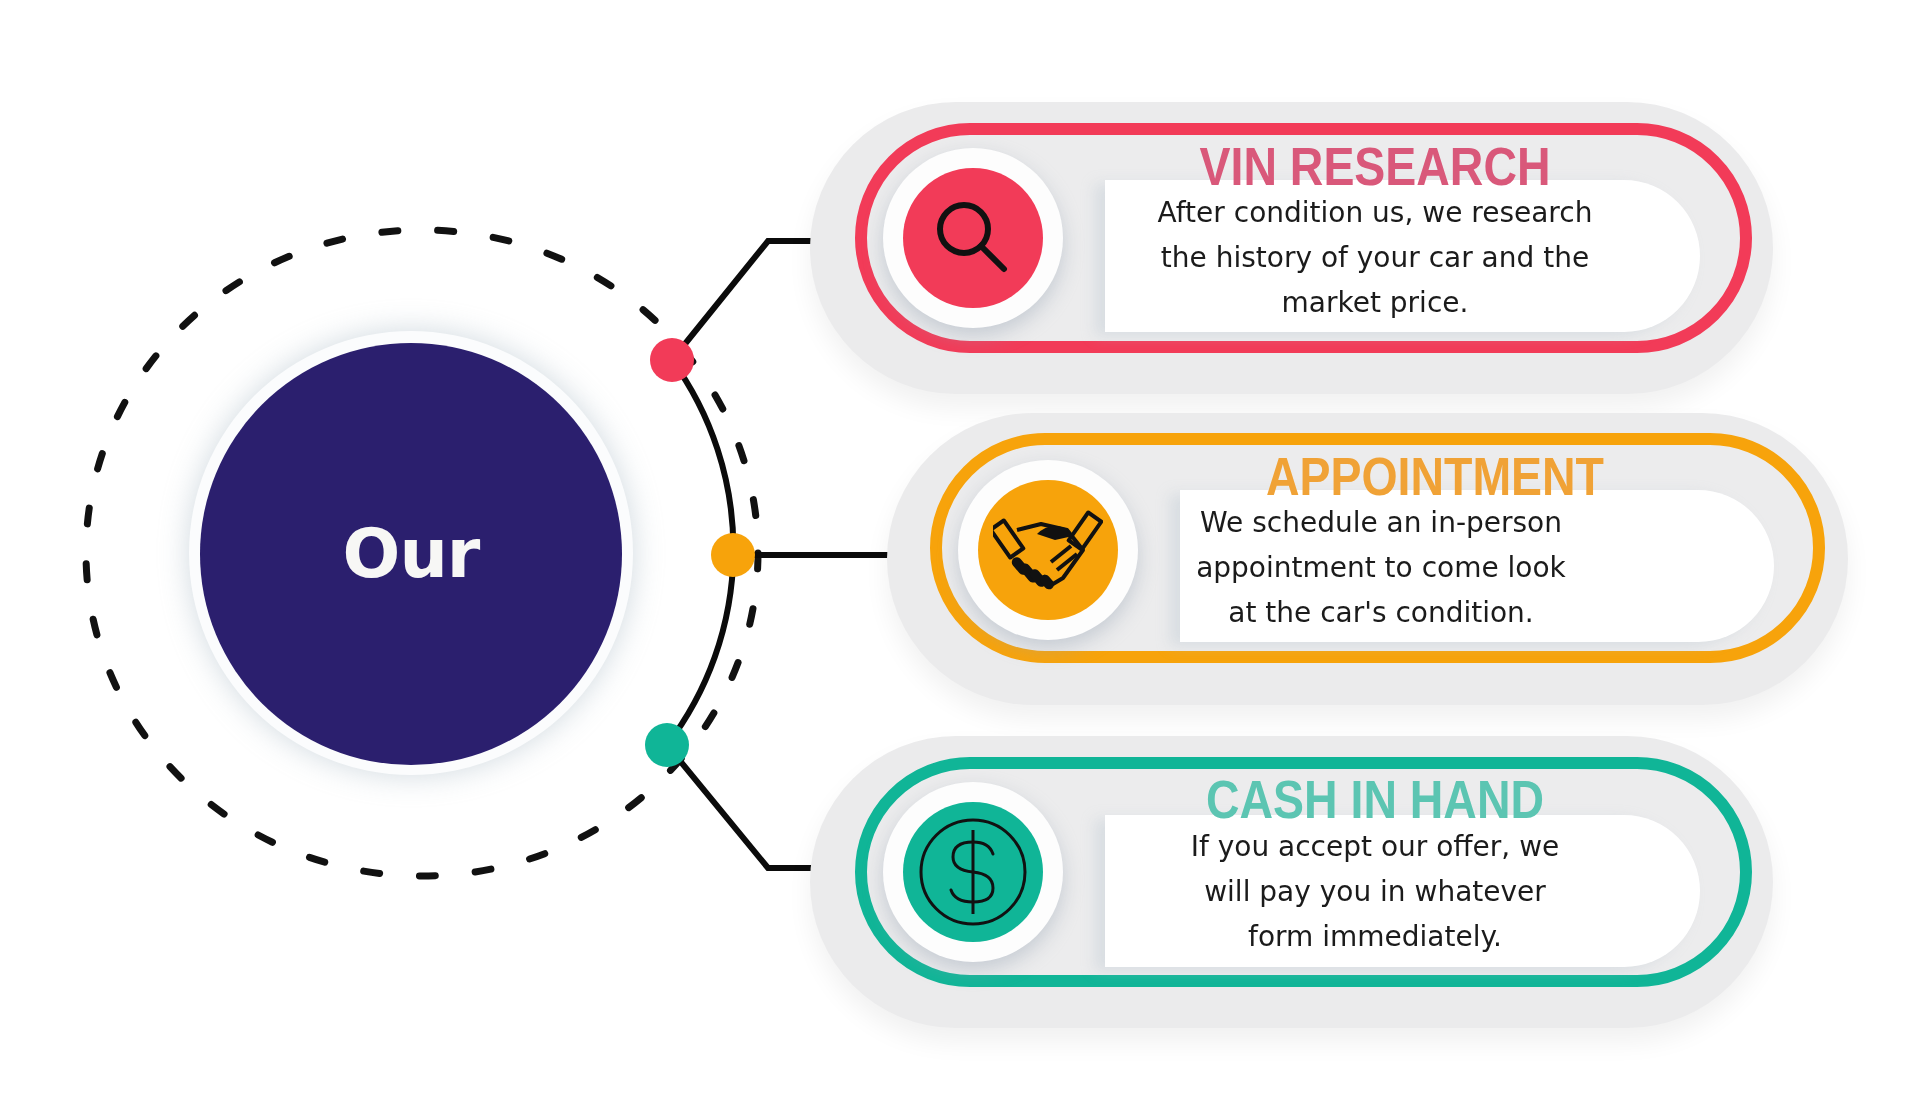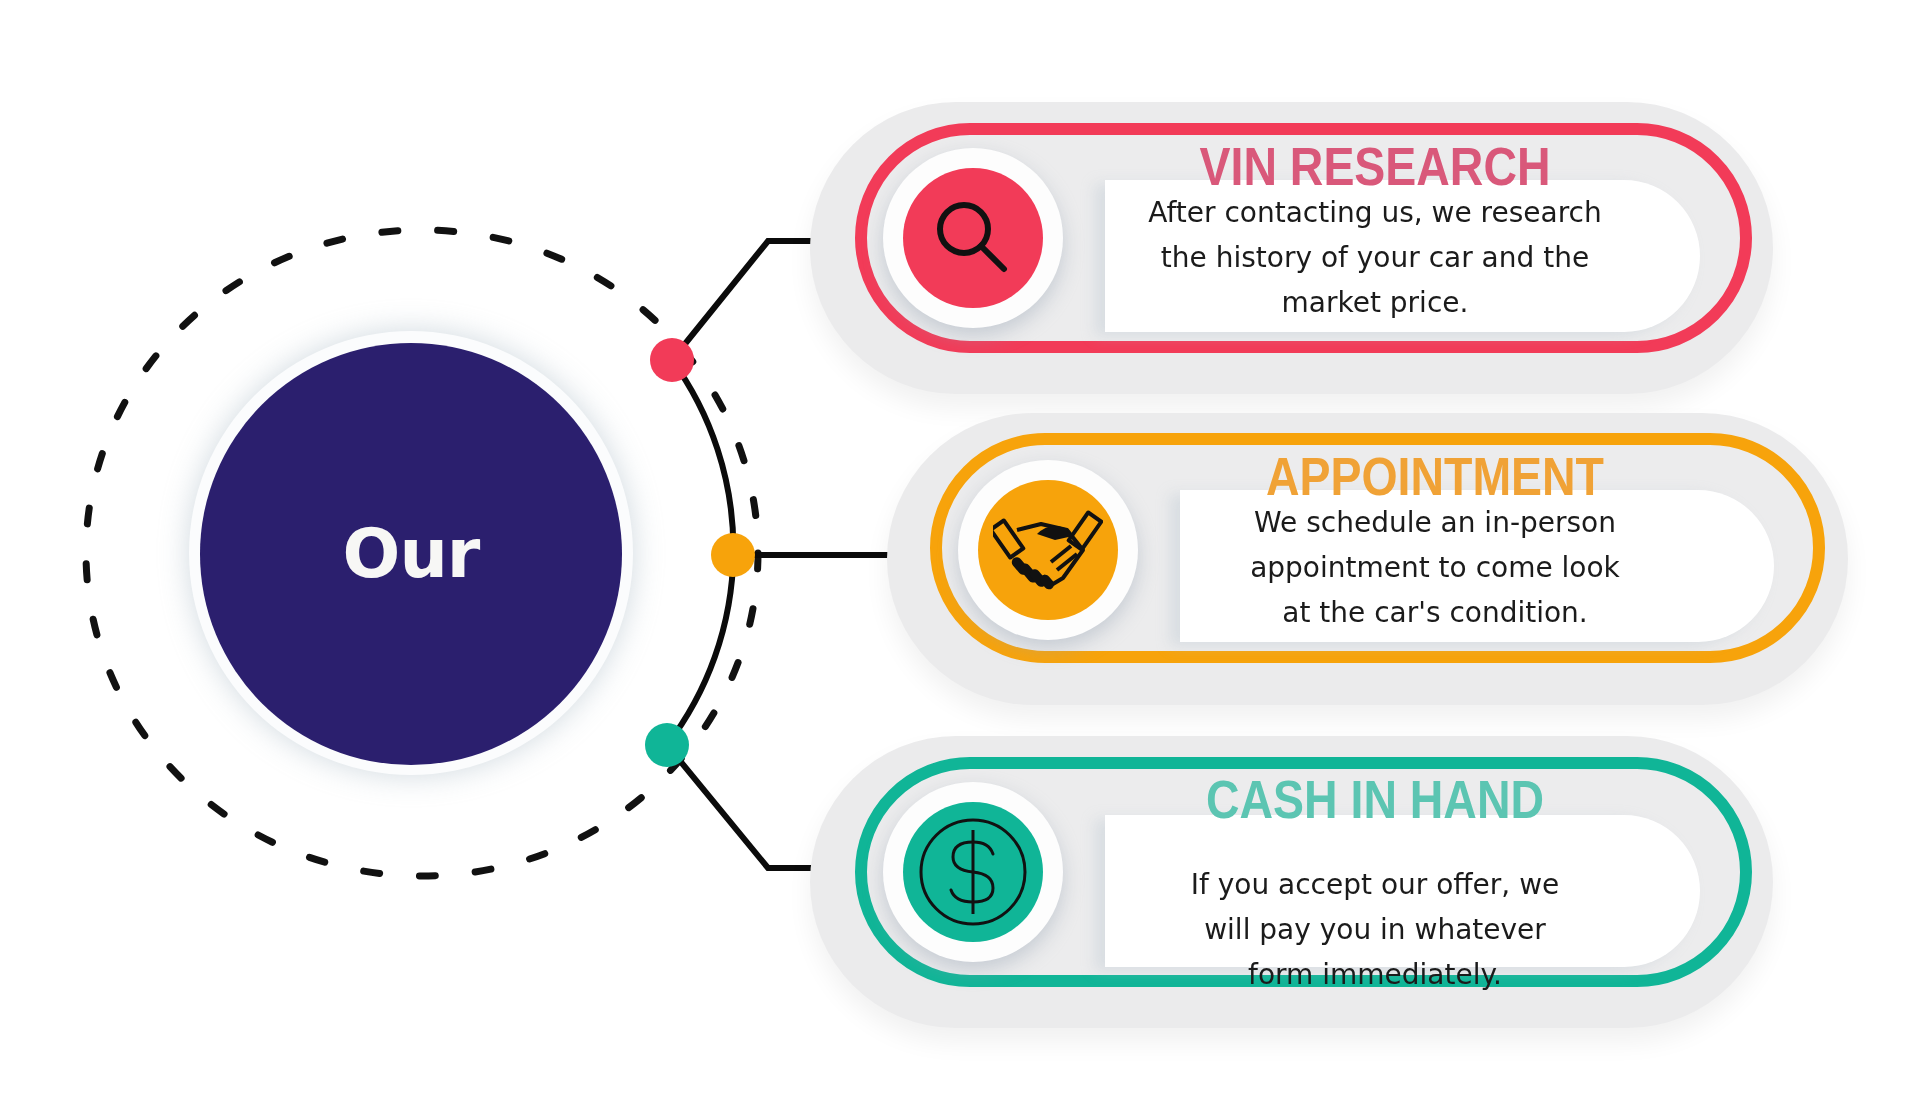--- a/index.html
+++ b/index.html
@@ -82,39 +82,39 @@
 <div class="hub-ring"></div>
 <div class="hub">
   <div class="hub-title">Our</div>
 </div>
 
 <div>
   <div class="card-outer" style="left:810px; top:102px; width:963px;"></div>
   <div class="card-border" style="left:855px; top:123px; width:873px; border-color:#f23b58;"></div>
   <div class="card-panel" style="left:1105px; top:180px; width:595px;"></div>
   <div class="card-title" style="left:1150px; top:136px; width:450px; color:#d9587a;">VIN RESEARCH</div>
-  <div class="card-body" style="left:1110px; top:190px; width:530px;">After contacting us, we research
+  <div class="card-body" style="left:1110px; top:190px; width:530px;">After condition us, we research
 the history of your car and the
 market price.</div>
   <div class="icon-ring" style="left:883px; top:148px;">
     <div class="icon-disc" style="background:#f23b58;">
       <svg width="90" height="90" viewBox="0 0 90 90">
         <circle cx="36" cy="36" r="24" fill="none" stroke="#111" stroke-width="6"></circle>
         <line x1="53" y1="53" x2="76" y2="76" stroke="#111" stroke-width="6" stroke-linecap="round"></line>
       </svg>
     </div>
   </div>
 </div>
 
 <div>
   <div class="card-outer" style="left:887px; top:413px; width:961px;"></div>
   <div class="card-border" style="left:930px; top:433px; width:871px; border-color:#f7a30b;"></div>
   <div class="card-panel" style="left:1180px; top:490px; width:594px;"></div>
   <div class="card-title" style="left:1210px; top:446px; width:450px; color:#f0a236;">APPOINTMENT</div>
-  <div class="card-body" style="left:1170px; top:500px; width:530px;">We schedule an in-person
+  <div class="card-body" style="left:1116px; top:500px; width:530px;">We schedule an in-person
 appointment to come look
 at the car's condition.</div>
   <div class="icon-ring" style="left:958px; top:460px;">
     <div class="icon-disc" style="background:#f7a30b;">
       <svg width="110" height="100" viewBox="0 0 110 100">
         <g fill="none" stroke="#111" stroke-width="4" stroke-linejoin="round">
           <rect x="6" y="22" width="16" height="34" transform="rotate(-35 14 39)"></rect>
           <rect x="84" y="14" width="16" height="34" transform="rotate(35 92 31)"></rect>
           <path d="M24 30 L48 24 L74 30 L90 50 L70 78 L60 84 L50 76"></path>
           <path d="M58 62 L78 46"></path>
@@ -130,21 +130,21 @@
       </svg>
     </div>
   </div>
 </div>
 
 <div>
   <div class="card-outer" style="left:810px; top:736px; width:963px;"></div>
   <div class="card-border" style="left:855px; top:757px; width:873px; border-color:#10b597;"></div>
   <div class="card-panel" style="left:1105px; top:815px; width:595px;"></div>
   <div class="card-title" style="left:1150px; top:769px; width:450px; color:#5cc5b2;">CASH IN HAND</div>
-  <div class="card-body" style="left:1110px; top:862px; width:530px;">If you accept our offer, we
+  <div class="card-body" style="left:1110px; top:824px; width:530px;">If you accept our offer, we
 will pay you in whatever
 form immediately.</div>
   <div class="icon-ring" style="left:883px; top:782px;">
     <div class="icon-disc" style="background:#10b597;">
       <svg width="120" height="120" viewBox="0 0 120 120">
         <circle cx="60" cy="60" r="52" fill="none" stroke="#111" stroke-width="3"></circle>
         <line x1="60" y1="18" x2="60" y2="102" stroke="#111" stroke-width="3"></line>
         <path d="M80 42 Q76 30 60 30 Q40 30 40 45 Q40 58 60 60 Q80 62 80 76 Q80 90 60 90 Q42 90 38 78" fill="none" stroke="#111" stroke-width="3" stroke-linecap="round"></path>
       </svg>
     </div>

